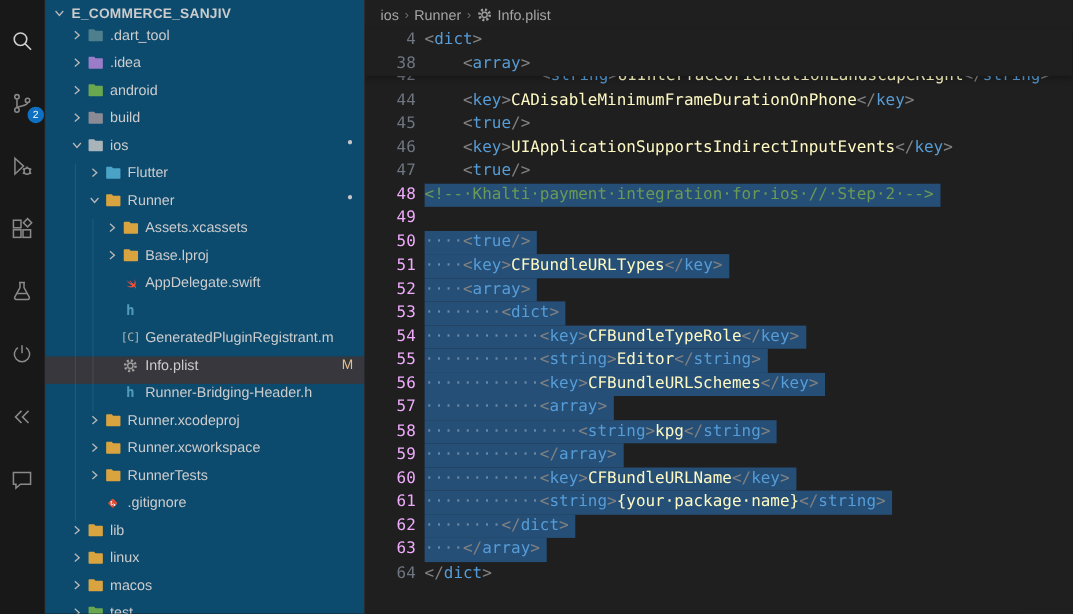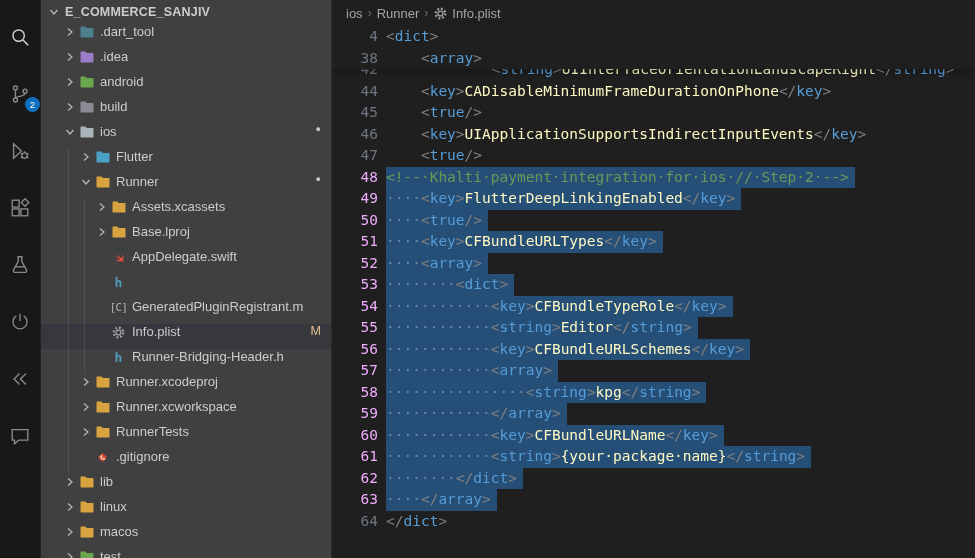--- a/index.html
+++ b/index.html
@@ -5,21 +5,21 @@
   html,body{margin:0;padding:0;}
   body{width:975px;height:558px;overflow:hidden;background:#1f1f1f;font-family:"Liberation Sans",sans-serif;}
   .app{display:flex;width:975px;height:558px;}
 
   
   .activitybar{width:40px;min-width:40px;height:100%;background:#181818;display:flex;flex-direction:column;align-items:center;padding-top:24px;gap:31px;border-right:1px solid #222;}
   .ab-item{width:26px;height:26px;position:relative;display:flex;align-items:center;justify-content:center;cursor:pointer;}
   .ab-badge{position:absolute;right:-7px;bottom:-5px;min-width:15px;height:15px;border-radius:8px;background:#0e70c0;color:#fff;font-size:9.5px;line-height:15px;text-align:center;}
 
   
-  .sidebar{width:290px;min-width:290px;height:100%;background:#404040;border-right:1px solid #2b2b2b;overflow:hidden;color:#cccccc;}
+  .sidebar{width:290px;min-width:290px;height:100%;background:#0c4a6e;border-right:1px solid #2b2b2b;overflow:hidden;color:#cccccc;}
   .root-row{height:24px;display:flex;align-items:center;padding-left:4px;font-weight:700;font-size:12.5px;letter-spacing:.2px;cursor:pointer;}
   .root-row .lbl{margin-left:3px;}
   .tree-row{height:25px;display:flex;align-items:flex-start;font-size:13px;cursor:pointer;padding-left:4px;padding-right:10px;}
   .tree-row.selected{background:#37373d;}
   .iu{width:16px;min-width:16px;height:100%;position:relative;}
   .iu.guide::after{content:'';position:absolute;left:7px;top:0;height:100%;width:1px;background:rgba(255,255,255,.09);}
   .twistie{width:17px;min-width:17px;display:flex;align-items:center;justify-content:center;}
   .fi{width:17px;min-width:17px;height:16px;display:flex;align-items:center;justify-content:center;margin-right:5px;font-family:"DejaVu Sans Mono",monospace;}
   .fi .h-letter{color:#519aba;font-weight:700;font-size:13px;}
   .fi .objc{color:#b5b5b5;font-size:10.5px;letter-spacing:-.5px;}
@@ -465,21 +465,21 @@
         <div class="code-row"><span class="gutter">4</span><span class="line-content"><span><span class="tk-p">&lt;</span><span class="tk-t">dict</span><span class="tk-p">&gt;</span></span></span></div>
         <div class="code-row"><span class="gutter">38</span><span class="line-content"><span><span>    </span><span class="tk-p">&lt;</span><span class="tk-t">array</span><span class="tk-p">&gt;</span></span></span></div>
       </div>
     <div class="viewport code" id="viewport">
         <div class="code-row first-partial"><span class="gutter">42</span><span class="line-content"><span><span>        </span><span class="tk-p">&lt;</span><span class="tk-t">string</span><span class="tk-p">&gt;</span><span class="tk-x">UIInterfaceOrientationLandscapeRight</span><span class="tk-p">&lt;/</span><span class="tk-t">string</span><span class="tk-p">&gt;</span></span></span></div>
         <div class="code-row"><span class="gutter">44</span><span class="line-content"><span><span>    </span><span class="tk-p">&lt;</span><span class="tk-t">key</span><span class="tk-p">&gt;</span><span class="tk-x">CADisableMinimumFrameDurationOnPhone</span><span class="tk-p">&lt;/</span><span class="tk-t">key</span><span class="tk-p">&gt;</span></span></span></div>
         <div class="code-row"><span class="gutter">45</span><span class="line-content"><span><span>    </span><span class="tk-p">&lt;</span><span class="tk-t">true</span><span class="tk-p">/&gt;</span></span></span></div>
         <div class="code-row"><span class="gutter">46</span><span class="line-content"><span><span>    </span><span class="tk-p">&lt;</span><span class="tk-t">key</span><span class="tk-p">&gt;</span><span class="tk-x">UIApplicationSupportsIndirectInputEvents</span><span class="tk-p">&lt;/</span><span class="tk-t">key</span><span class="tk-p">&gt;</span></span></span></div>
         <div class="code-row"><span class="gutter">47</span><span class="line-content"><span><span>    </span><span class="tk-p">&lt;</span><span class="tk-t">true</span><span class="tk-p">/&gt;</span></span></span></div>
         <div class="code-row"><span class="gutter gutter-sel">48</span><span class="line-content"><span class="selbg"><span class="tk-c">&lt;!--·Khalti·payment·integration·for·ios·//·Step·2·--&gt;</span></span></span></div>
-        <div class="code-row"><span class="gutter gutter-sel">49</span><span class="line-content"><span class="selbg"><span class="ws">····</span><span class="tk-p">&lt;</span><span class="tk-t">key</span><span class="tk-p">&gt;</span><span class="tk-x">FlutterDeepLinkingEnabled</span><span class="tk-p">&lt;/</span><span class="tk-t">key</span><span class="tk-p">&gt;</span></span></span></div>
+        <div class="code-row"><span class="gutter gutter-sel">49</span></div>
         <div class="code-row"><span class="gutter gutter-sel">50</span><span class="line-content"><span class="selbg"><span class="ws">····</span><span class="tk-p">&lt;</span><span class="tk-t">true</span><span class="tk-p">/&gt;</span></span></span></div>
         <div class="code-row"><span class="gutter gutter-sel">51</span><span class="line-content"><span class="selbg"><span class="ws">····</span><span class="tk-p">&lt;</span><span class="tk-t">key</span><span class="tk-p">&gt;</span><span class="tk-x">CFBundleURLTypes</span><span class="tk-p">&lt;/</span><span class="tk-t">key</span><span class="tk-p">&gt;</span></span></span></div>
         <div class="code-row"><span class="gutter gutter-sel">52</span><span class="line-content"><span class="selbg"><span class="ws">····</span><span class="tk-p">&lt;</span><span class="tk-t">array</span><span class="tk-p">&gt;</span></span></span></div>
         <div class="code-row"><span class="gutter gutter-sel">53</span><span class="line-content"><span class="selbg"><span class="ws">········</span><span class="tk-p">&lt;</span><span class="tk-t">dict</span><span class="tk-p">&gt;</span></span></span></div>
         <div class="code-row"><span class="gutter gutter-sel">54</span><span class="line-content"><span class="selbg"><span class="ws">············</span><span class="tk-p">&lt;</span><span class="tk-t">key</span><span class="tk-p">&gt;</span><span class="tk-x">CFBundleTypeRole</span><span class="tk-p">&lt;/</span><span class="tk-t">key</span><span class="tk-p">&gt;</span></span></span></div>
         <div class="code-row"><span class="gutter gutter-sel">55</span><span class="line-content"><span class="selbg"><span class="ws">············</span><span class="tk-p">&lt;</span><span class="tk-t">string</span><span class="tk-p">&gt;</span><span class="tk-x">Editor</span><span class="tk-p">&lt;/</span><span class="tk-t">string</span><span class="tk-p">&gt;</span></span></span></div>
         <div class="code-row"><span class="gutter gutter-sel">56</span><span class="line-content"><span class="selbg"><span class="ws">············</span><span class="tk-p">&lt;</span><span class="tk-t">key</span><span class="tk-p">&gt;</span><span class="tk-x">CFBundleURLSchemes</span><span class="tk-p">&lt;/</span><span class="tk-t">key</span><span class="tk-p">&gt;</span></span></span></div>
         <div class="code-row"><span class="gutter gutter-sel">57</span><span class="line-content"><span class="selbg"><span class="ws">············</span><span class="tk-p">&lt;</span><span class="tk-t">array</span><span class="tk-p">&gt;</span></span></span></div>
         <div class="code-row"><span class="gutter gutter-sel">58</span><span class="line-content"><span class="selbg"><span class="ws">················</span><span class="tk-p">&lt;</span><span class="tk-t">string</span><span class="tk-p">&gt;</span><span class="tk-x">kpg</span><span class="tk-p">&lt;/</span><span class="tk-t">string</span><span class="tk-p">&gt;</span></span></span></div>
         <div class="code-row"><span class="gutter gutter-sel">59</span><span class="line-content"><span class="selbg"><span class="ws">············</span><span class="tk-p">&lt;/</span><span class="tk-t">array</span><span class="tk-p">&gt;</span></span></span></div>

